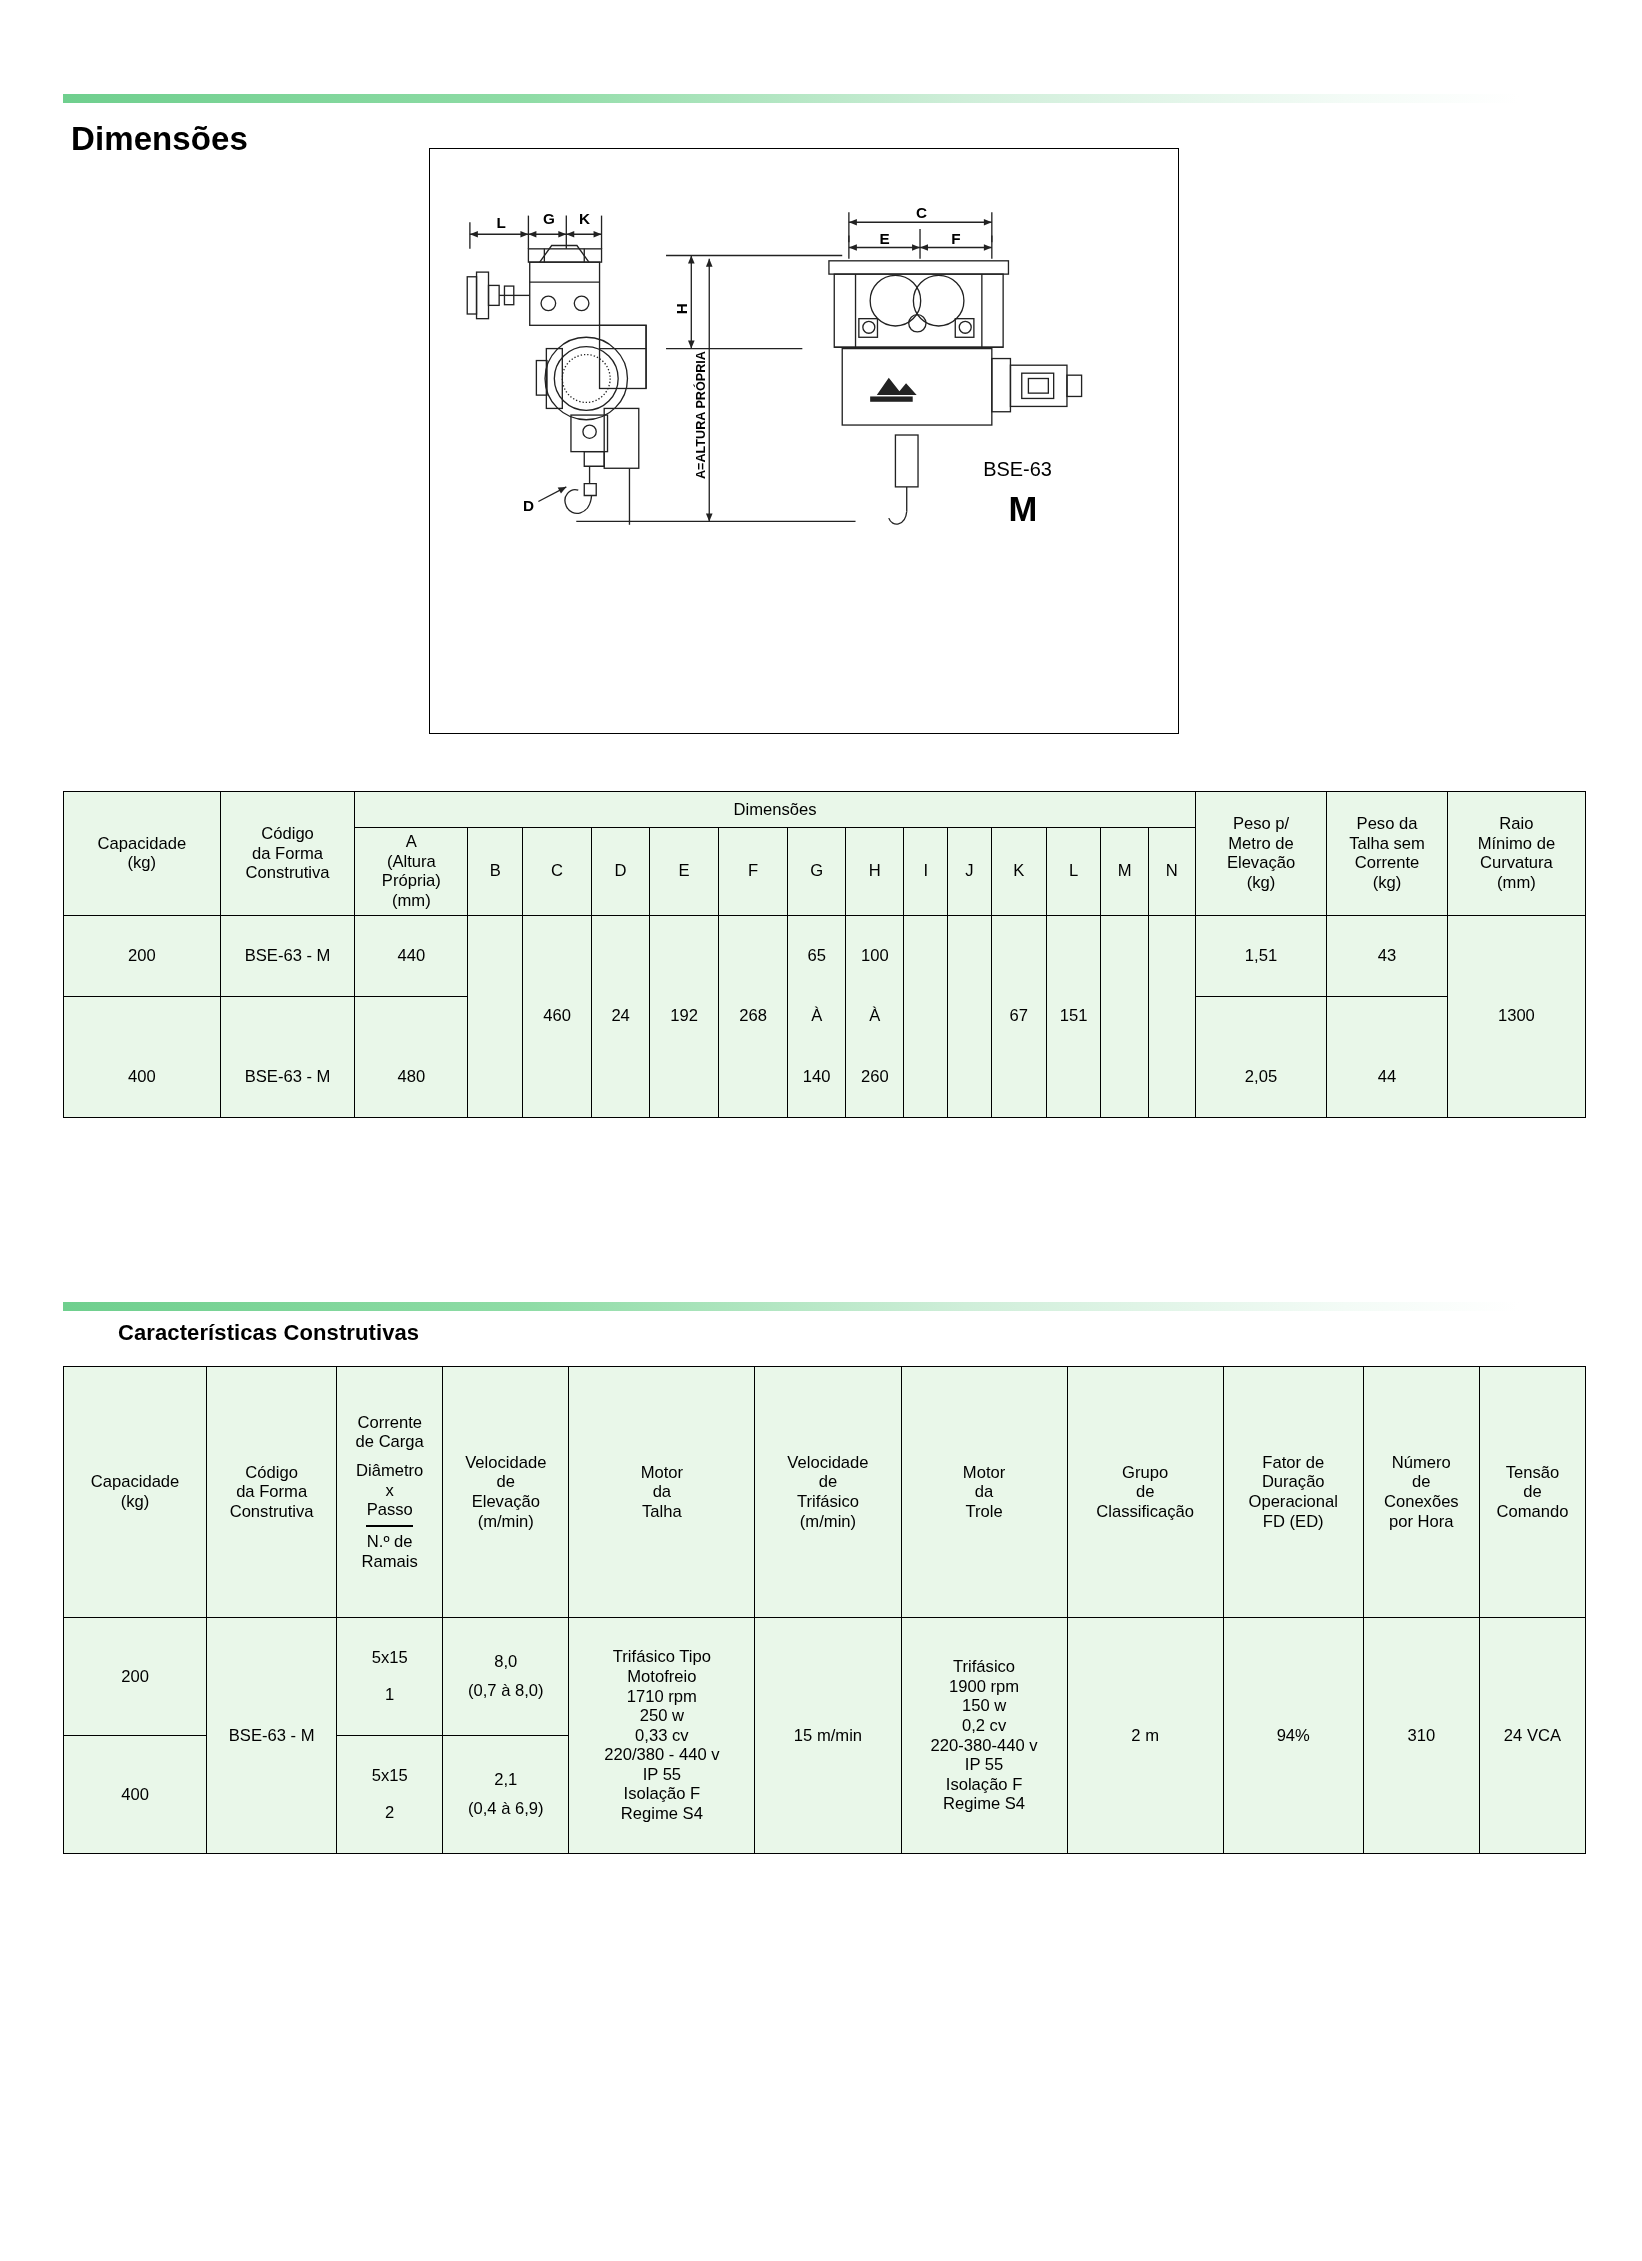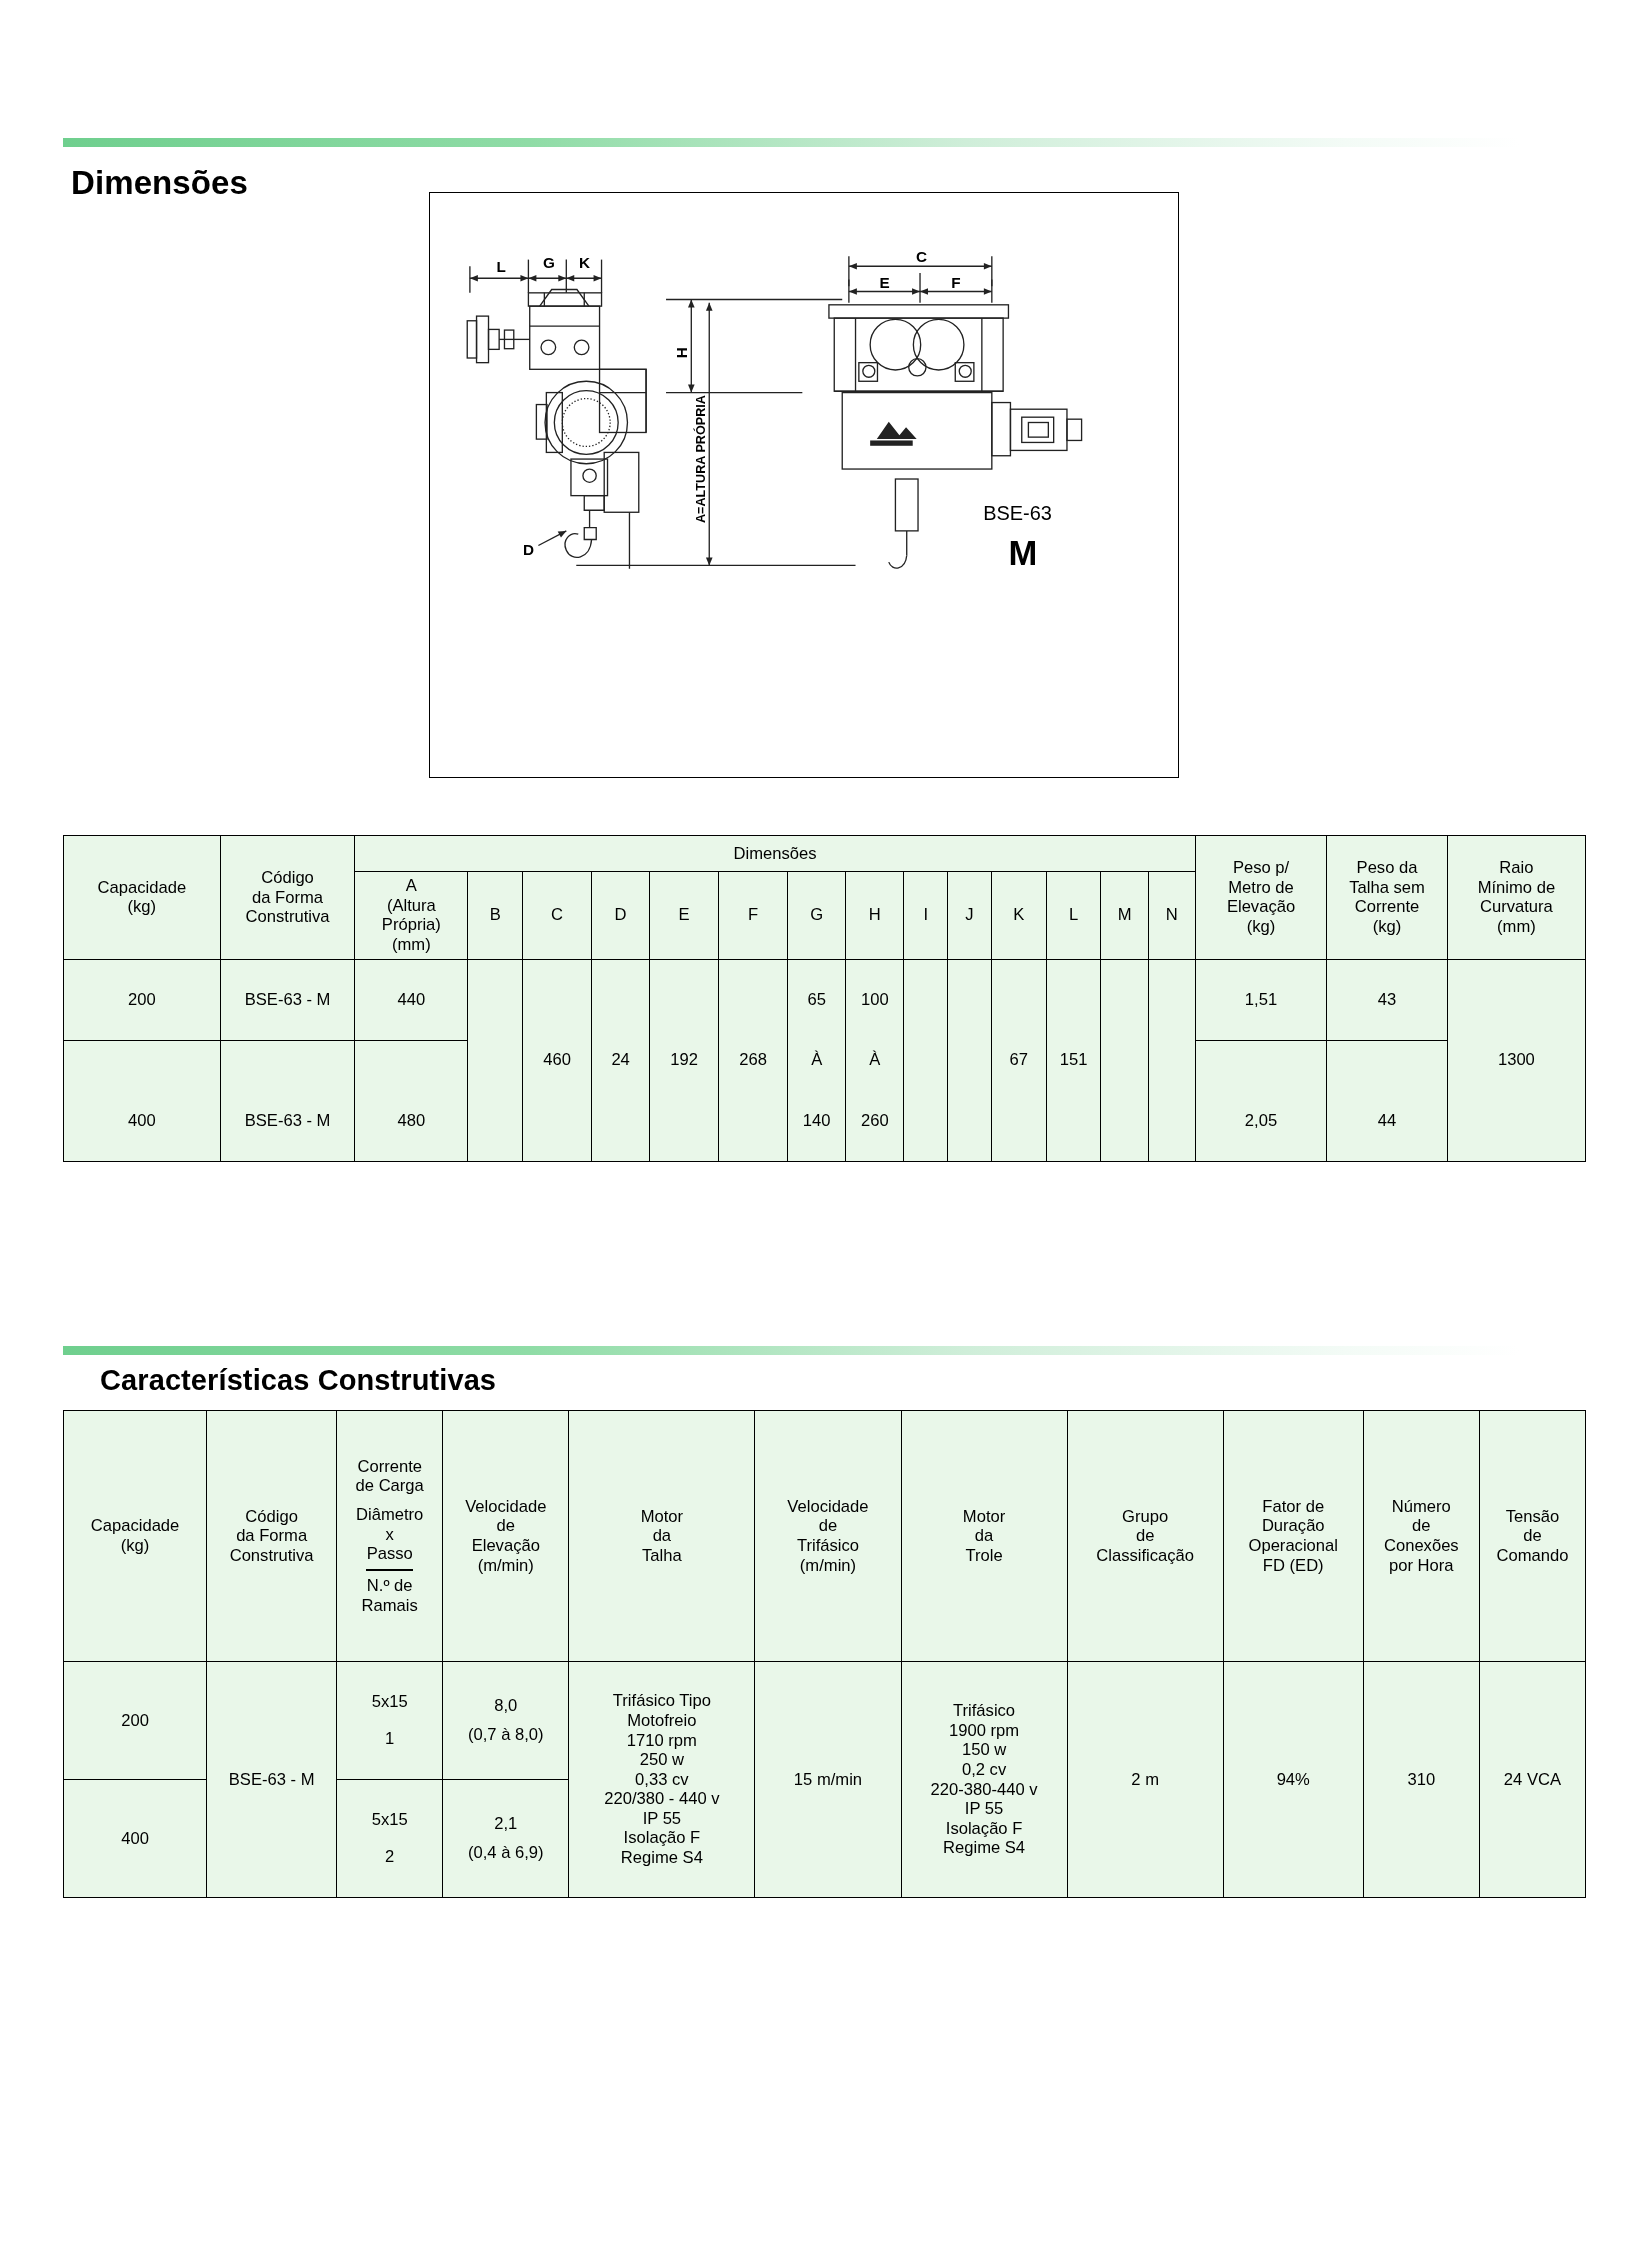--- a/index.html
+++ b/index.html
@@ -13,21 +13,20 @@
     font-family: "Liberation Sans", sans-serif;
     color: #000000;
     position: relative;
     overflow: hidden;
   }
   .page {
     position: absolute;
     left: 0; top: 0;
     width: 1642px;
     height: 1720px;
-    margin-top: 44px;
   }
 
   
   .rule {
     position: absolute;
     height: 8.6px;
     background: linear-gradient(to right, #6fcf8e 0%, #8fdca6 32%, #cfeed9 62%, #f3fbf6 88%, #ffffff 100%);
   }
   #rule-top { left: 63px; top: 94px; width: 1456px; }
   #rule-mid { left: 63px; top: 1302px; width: 1456px; }
@@ -37,22 +36,22 @@
     position: absolute;
     font-weight: bold;
     color: #000;
     letter-spacing: 0.1px;
   }
   #title-dimensoes {
     left: 71px; top: 120px;
     font-size: 33px;
   }
   #title-caracteristicas {
-    left: 100px; top: 1320px;
-    font-size: 29px;
+    left: 118px; top: 1320px;
+    font-size: 22px;
   }
 
   
   #drawing-box {
     position: absolute;
     left: 429px; top: 148px;
     width: 748px; height: 584px;
     border: 1.3px solid #000;
     background: #ffffff;
   }

